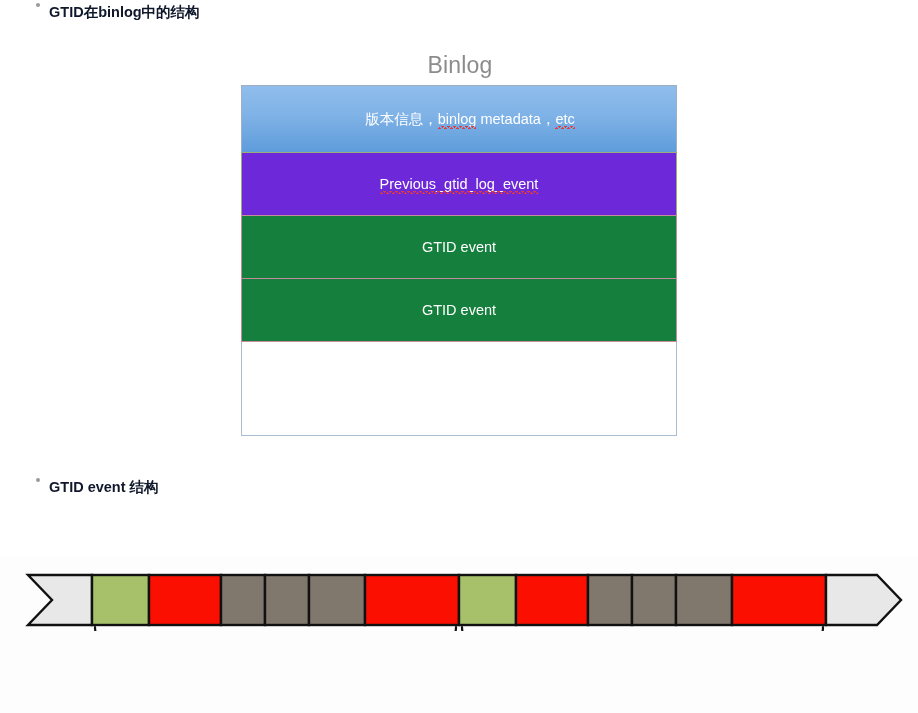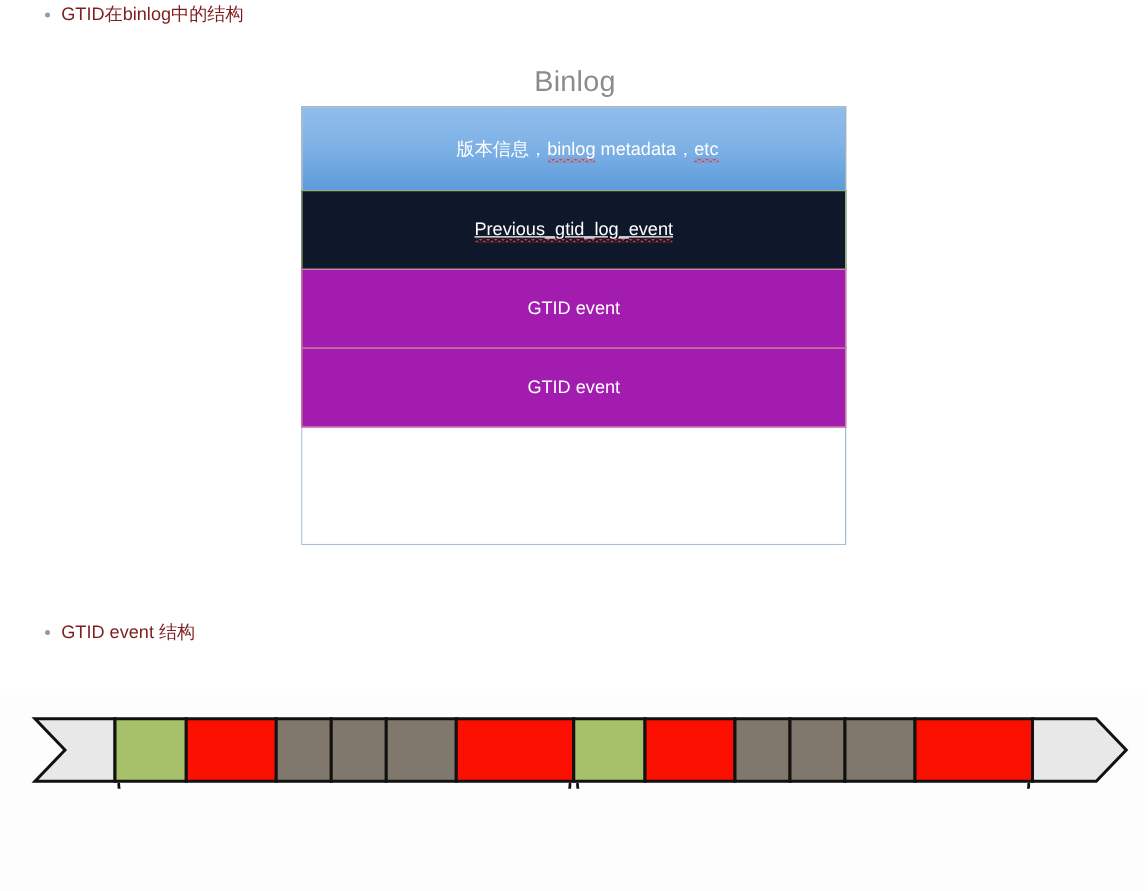--- a/index.html
+++ b/index.html
@@ -12,36 +12,37 @@
     height: 713px;
     position: relative;
     font-family: "Liberation Sans", sans-serif;
     overflow: hidden;
   }
 
   
   .bullet-row {
     position: absolute;
     display: flex;
-    align-items: center;
-    color: #7f1d1d;
+    align-items: flex-start;
+    color: #0f172a;
     font-size: 14.5px;
     line-height: 18px;
     white-space: nowrap;
+    font-weight: bold;
   }
   .bullet-dot {
     width: 4px;
     height: 4px;
     background: #9a9a9a;
     border-radius: 50%;
     margin-right: 9px;
     flex: 0 0 auto;
   }
   #bullet-1 { left: 36px; top: 3px; }
-  #bullet-2 { left: 36px; top: 497px; }
+  #bullet-2 { left: 36px; top: 478px; }
 
   
   #binlog-figure {
     position: absolute;
     left: 241px;
     top: 50px;
     width: 438px;
   }
   #binlog-title {
     text-align: center;
@@ -70,27 +71,26 @@
     margin: -1px;
     width: calc(100% + 2px);
   }
   .band-blue {
     height: 68px;
     background: linear-gradient(to bottom, #90bdec 0%, #7fb2e6 45%, #5e9cdb 100%);
     padding-left: 22px;
   }
   .band-green {
     height: 64px;
-    background: #0f172a;
+    background: #6d28d9;
     border-color: #9aab7c;
-    text-decoration: underline;
   }
   .band-red {
     height: 64px;
-    background: #a21caf;
+    background: #15803d;
     border-color: #c78a9a;
   }
   .band-white {
     height: 94px;
     background: #ffffff;
     border: none;
     margin: 0;
     width: 100%;
   }
   .squiggle {

